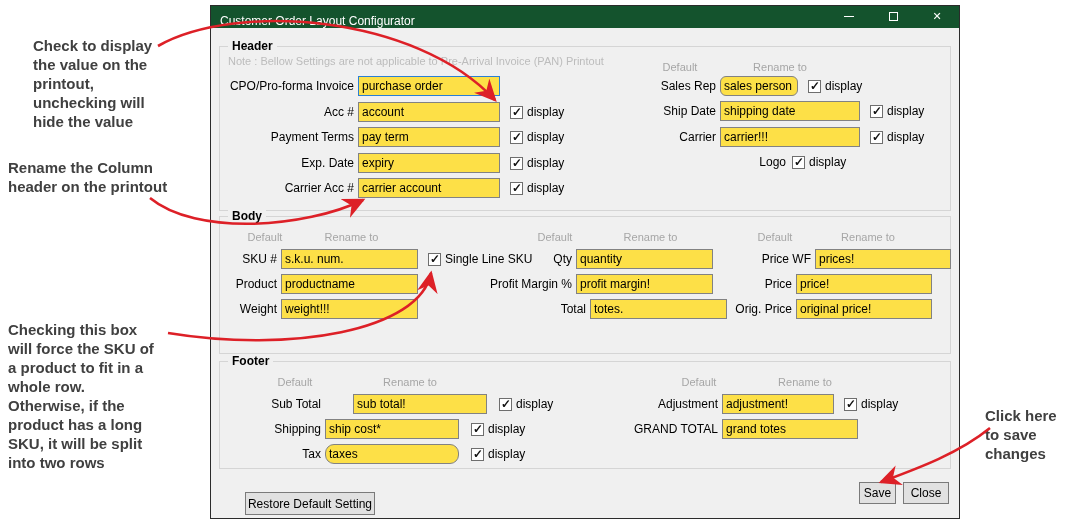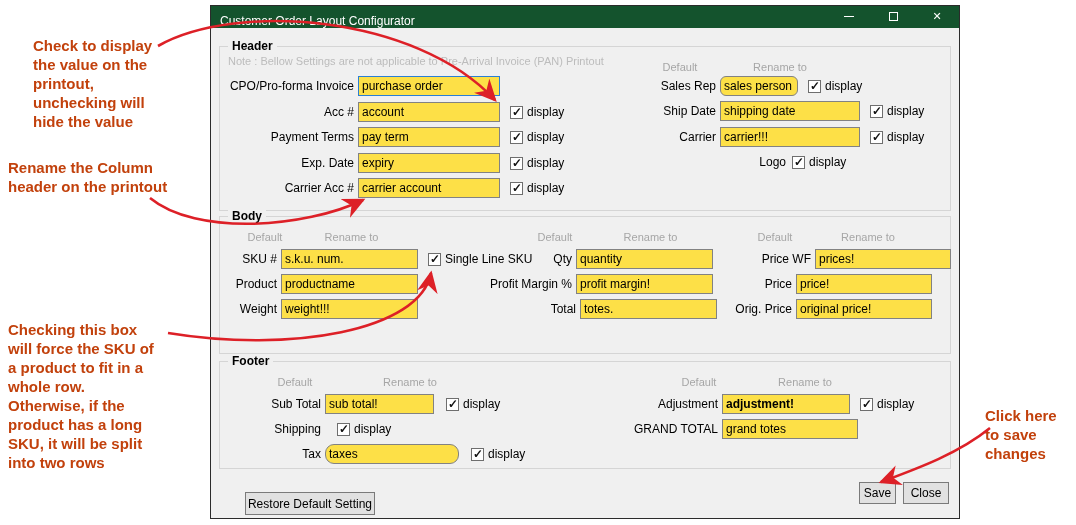--- a/index.html
+++ b/index.html
@@ -1,21 +1,21 @@
 <!DOCTYPE html>
 <html><head>
 <meta charset="utf-8">
 <style>
   * { margin:0; padding:0; box-sizing:border-box; }
   html,body { background:#ffffff; }
   body { font-family:"Liberation Sans", sans-serif; }
   #canvas { position:relative; width:1076px; height:525px; background:#ffffff; overflow:hidden; }
 
   
-  .ann { position:absolute; font-weight:bold; font-size:15px; line-height:19px; color:#c2410c; }
+  .ann { position:absolute; font-weight:bold; font-size:15px; line-height:19px; color:#404040; }
   #ann1 { left:33px;  top:36px;  width:140px; }
   #ann2 { left:8px;   top:158px; width:170px; }
   #ann3 { left:8px;   top:320px; width:154px; }
   #ann4 { left:985px; top:406px; width:90px; }
 
   
   .dialog { position:absolute; left:210px; top:5px; width:750px; height:514px;
             background:#f0f0f0; border:1px solid #2b2b2b; }
   .titlebar { position:absolute; left:0; top:0; right:0; height:22px; background:#14532d;
               display:flex; align-items:flex-end; }
@@ -167,21 +167,21 @@
       </div>
 
       <div class="row" style="left:0;top:82px">
         <span class="flabel" style="width:57px">Weight</span>
         <input class="tb" style="width: 137px;" value="weight!!!">
       </div>
       <div class="row" style="left:230px;top:57px">
         <span class="flabel" style="width:122px">Profit Margin %</span>
         <input class="tb" style="width: 137px;" value="profit margin!">
       </div>
-      <div class="row" style="left:234px;top:82px">
+      <div class="row" style="left:244px;top:82px">
         <span class="flabel" style="width:122px">Total</span>
         <input class="tb" style="width: 137px;" value="totes.">
       </div>
 
       <div class="row" style="left:509px;top:32px">
         <span class="flabel" style="width:82px">Price WF</span>
         <input class="tb" style="width: 136px;" value="prices!">
       </div>
       <div class="row" style="left:490px;top:57px">
         <span class="flabel" style="width:82px">Price</span>
@@ -196,39 +196,40 @@
     <div class="group" id="grp-footer">
       <span class="group-label">Footer</span>
 
       <span class="colhead" style="left:40px;width:70px">Default</span>
       <span class="colhead" style="left:120px;width:140px">Rename to</span>
       <span class="colhead" style="left:444px;width:70px">Default</span>
       <span class="colhead" style="left:520px;width:130px">Rename to</span>
 
       <div class="row" style="left:4px;top:32px">
         <span class="flabel" style="width:97px">Sub Total</span>
-        <input class="tb" style="width: 109px;" value="sub total!">
+        <input class="tb" style="width: 134px; margin-left: 28px;" value="sub total!">
         <span class="cb checked" style="margin-left:12px"></span>
         <span class="cbl">display</span>
       </div>
       <div class="row" style="left:4px;top:57px">
         <span class="flabel" style="width:97px">Shipping</span>
+        <input class="tb" style="width: 134px;" value="ship cost*">
         <span class="cb checked" style="margin-left:12px"></span>
         <span class="cbl">display</span>
       </div>
       <div class="row" style="left:4px;top:82px">
         <span class="flabel" style="width:97px">Tax</span>
         <input class="tb" style="width: 134px; border-radius: 9px;" value="taxes">
         <span class="cb checked" style="margin-left:12px"></span>
         <span class="cbl">display</span>
       </div>
 
       <div class="row" style="left:384px;top:32px">
         <span class="flabel" style="width:114px">Adjustment</span>
-        <input class="tb" style="width: 128px; font-weight: bold;" value="adjustment!">
+        <input class="tb" style="width: 112px;" value="adjustment!">
         <span class="cb checked"></span>
         <span class="cbl">display</span>
       </div>
       <div class="row" style="left:384px;top:57px">
         <span class="flabel" style="width:114px">GRAND TOTAL</span>
         <input class="tb" style="width: 136px;" value="grand totes">
       </div>
     </div>
 
     <button class="btn" id="btn-restore">Restore Default Setting</button>

